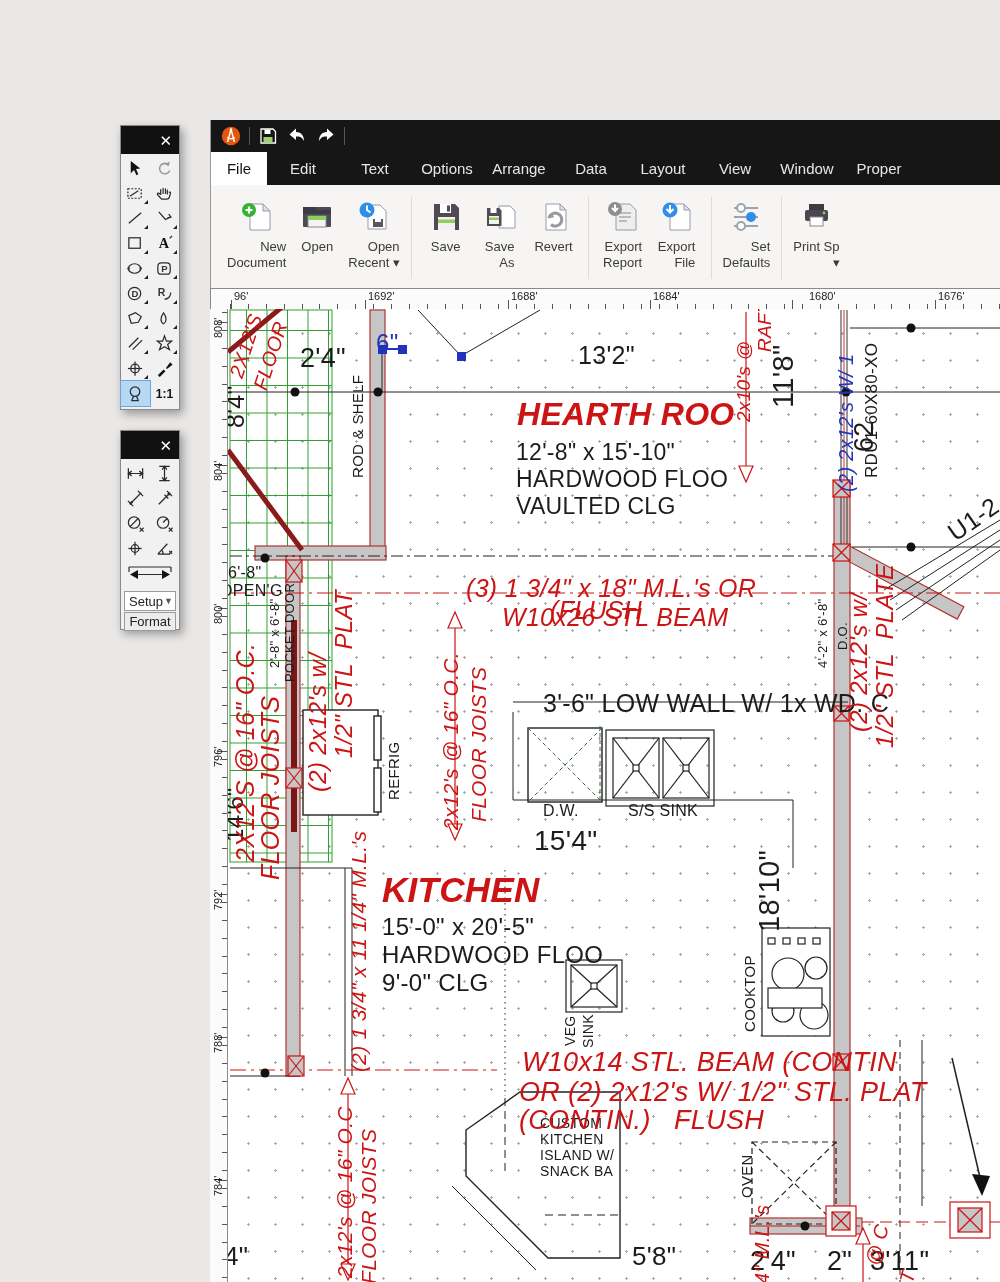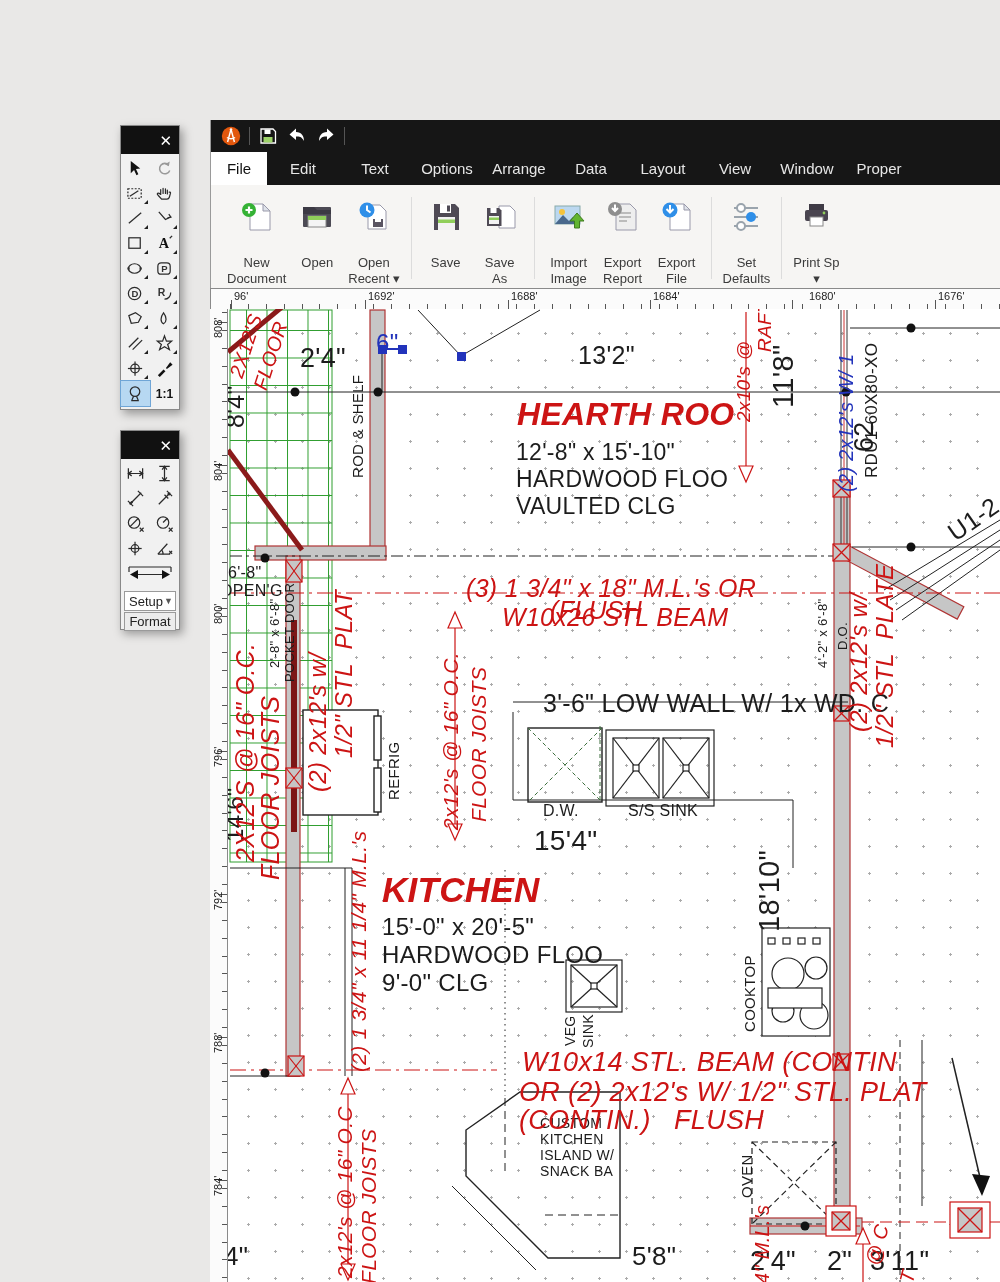--- a/index.html
+++ b/index.html
@@ -10,21 +10,21 @@
   .tb-sep{width:1px;height:18px;background:#555}
   .tb-ic{width:22px;height:22px;display:flex;align-items:center;justify-content:center}
   .tb-ic svg{width:20px;height:20px}
   .menubar{height:33px;background:#161616;display:flex;align-items:stretch}
   .menu{color:#e6e6e6;font-size:15px;display:flex;align-items:center;justify-content:center;width:72px}
   .menu.active{background:#fff;color:#111;width:56px}
   .ribbon{height:102px;background:#f6f5f3;border-bottom:1px solid #cfcfcf;display:flex;align-items:stretch;padding:2px 0 0 12px;overflow:hidden}
   .titem{min-width:46px;padding:10px 4px 0;display:flex;flex-direction:column;align-items:center;cursor:default}
   .ticon{height:40px;display:flex;align-items:center;justify-content:center}
   .ticon svg{width:36px;height:36px}
-  .tlabel{font-size:13px;color:#3b3b3b;text-align:center;white-space:pre-line;line-height:1.25;margin-top:18px}
+  .tlabel{font-size:13px;color:#3b3b3b;text-align:right;white-space:pre-line;line-height:1.25;margin-top:2px}
   .tsep{width:1px;background:#dcdcdc;margin:10px 7px}
   
   .corner{position:absolute;left:210px;top:288px;width:17px;height:20px;background:#fbfbfb;border:1px solid #8a8a8a}
   .ruler-top{position:absolute;left:228px;top:288px;width:772px;height:20px;background:#fbfbfb;border-top:1px solid #8a8a8a;border-bottom:1px solid #8a8a8a;overflow:hidden}
   .ruler-left{position:absolute;left:210px;top:309px;width:17px;height:973px;background:#fbfbfb;border-right:1px solid #8a8a8a;overflow:hidden}
   .rt-lab{position:absolute;top:1px;font-size:11px;color:#222}
   .rl-lab{position:absolute;left:2px;font-size:11px;color:#222;transform-origin:0 0;transform:rotate(-90deg);white-space:nowrap}
   .tickv{position:absolute;bottom:0;width:1px;background:#555}
   .tickh{position:absolute;right:0;height:1px;background:#555}
   .canvas{position:absolute;left:228px;top:309px;width:772px;height:973px;background:#fff;overflow:hidden;
@@ -341,33 +341,32 @@
             <path d="M17 7 h11 l5 5 v17 H17 Z" fill="#fff" stroke="#99a"></path>
             <path d="M5 9 h12 l2.5 2.5 V27 H5 Z" fill="#4f4a55"></path>
             <rect x="8.5" y="9" width="6" height="5" fill="#fff"></rect>
             <rect x="7" y="17" width="10" height="8" fill="#f2f2f2"></rect>
             <rect x="7" y="18.5" width="10" height="2.5" fill="#8fce5a"></rect>
           </svg>
         </div>
         <div class="tlabel">Save
 As</div>
       </div>
+      <div class="titem">
+        <div class="ticon">
+          <svg viewBox="0 0 36 36">
+            <path d="M10 5 h14 l6 6 v20 H10 Z" fill="#fff" stroke="#99a"></path>
+            <path d="M24 5 l6 6 h-6 z" fill="#dfe3ea" stroke="#99a"></path>
+            <path d="M13 19 a6.5 6.5 0 1 1 2 6.5" stroke="#9a9a9a" stroke-width="3" fill="none"></path>
+            <path d="M15 13.5 l-2.8 6 6-1.2 z" fill="#9a9a9a"></path>
+          </svg>
+        </div>
+        <div class="tlabel">Revert</div>
+      </div>
       <div class="tsep"></div>
-      <div class="titem">
-        <div class="ticon">
-          <svg viewBox="0 0 36 36">
-            <rect x="4" y="7" width="25" height="18" fill="#bcd8f0" stroke="#8aa"></rect>
-            <circle cx="11" cy="13" r="3" fill="#f5c33b"></circle>
-            <path d="M4 25 l8-9 6 6 4-4 7 7 z" fill="#49688c"></path>
-            <path d="M26 14 l7 8 h-4.5 v7 h-5 v-7 H19 z" fill="#62b531" stroke="#3f7d1e"></path>
-          </svg>
-        </div>
-        <div class="tlabel">Import
-Image</div>
-      </div>
       <div class="titem">
         <div class="ticon">
           <svg viewBox="0 0 36 36">
             <path d="M11 5 h14 l6 6 v20 H11 Z" fill="#eee" stroke="#99a"></path>
             <path d="M14 14 h12 M14 18 h12 M14 22 h8" stroke="#aaa" stroke-width="1.6"></path>
             <circle cx="10" cy="10" r="7" fill="#8e8e8e"></circle>
             <path d="M10 5.5 v6 M7 9 l3 3 3-3" stroke="#fff" stroke-width="2" fill="none"></path>
           </svg>
         </div>
         <div class="tlabel">Export

